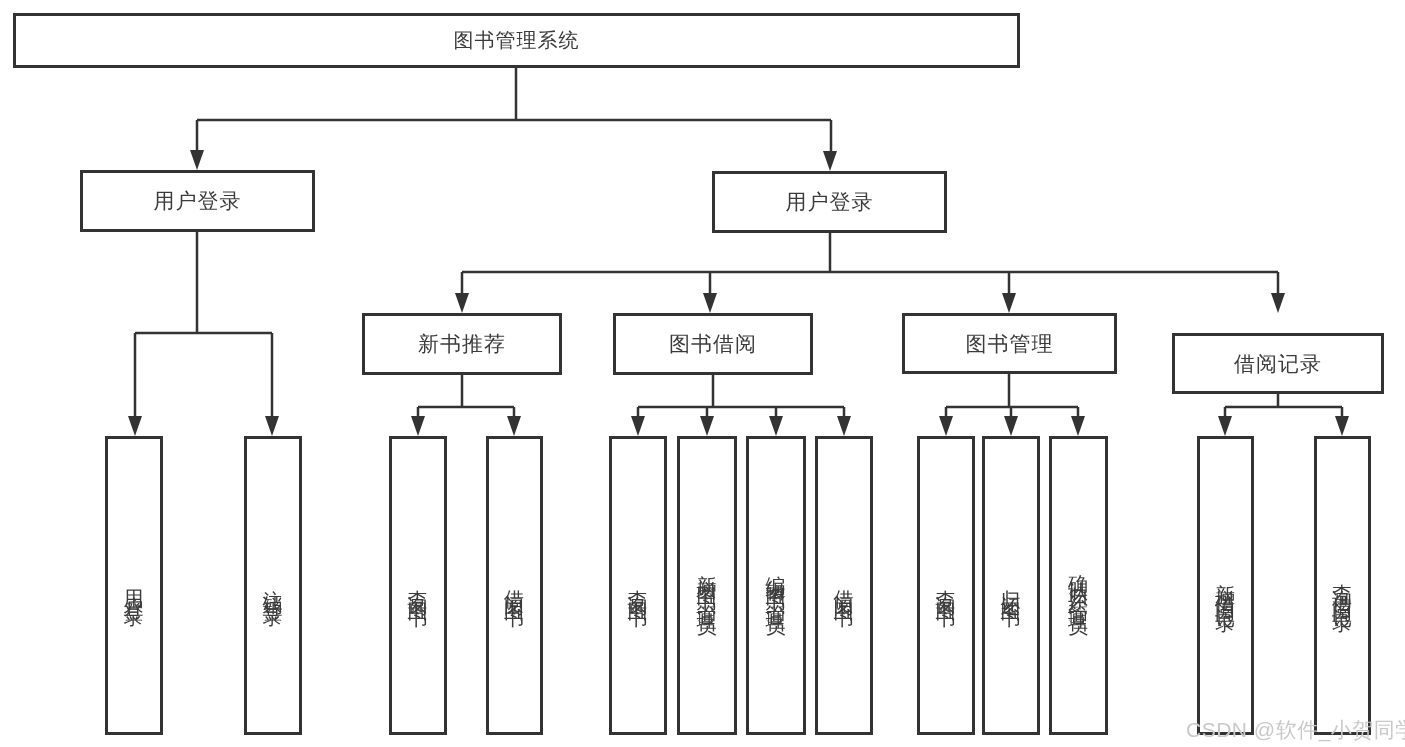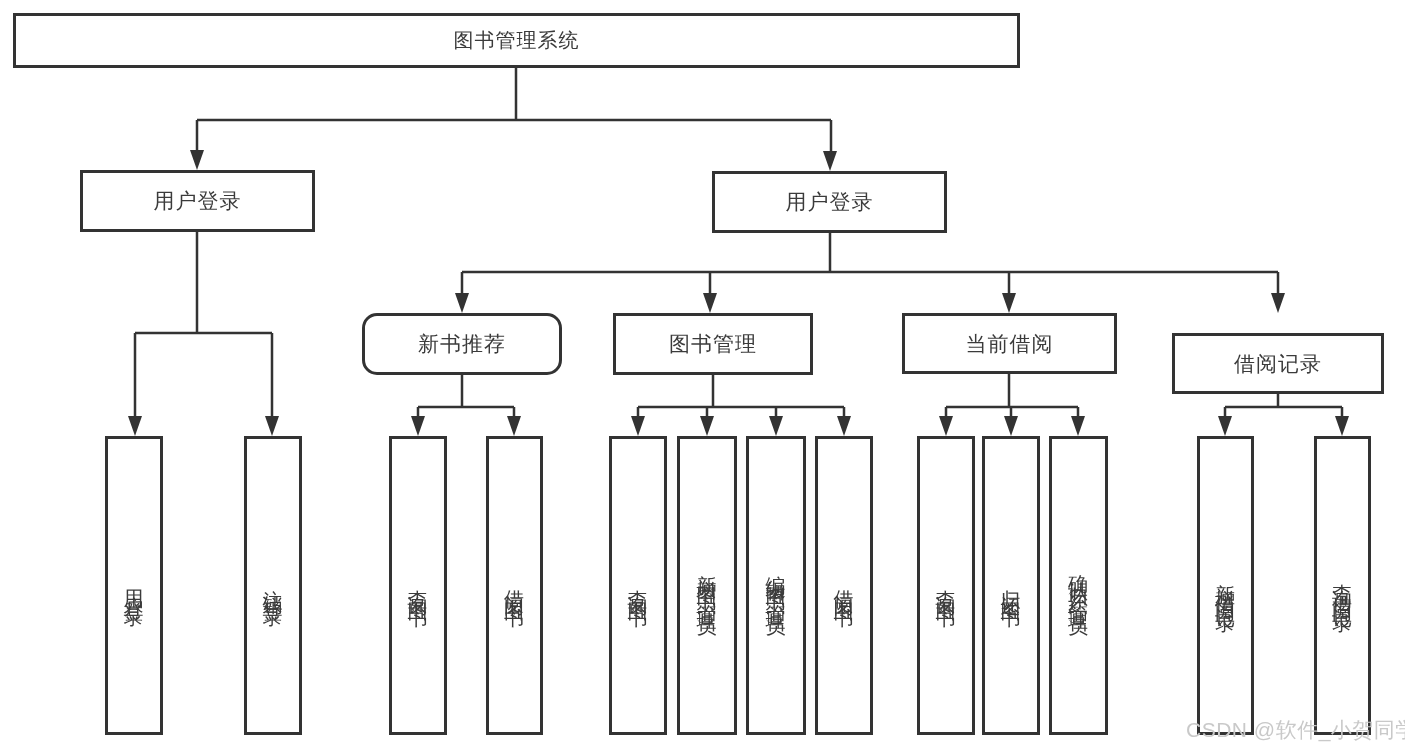--- a/index.html
+++ b/index.html
@@ -95,28 +95,28 @@
     <span>图书管理系统</span>
   </div>
 
   <div class="node hbox" style="left:80px; top:170px; width:235px; height:62px;">
     <span>用户登录</span>
   </div>
   <div class="node hbox" style="left:712px; top:171px; width:235px; height:62px;">
     <span>用户登录</span>
   </div>
 
-  <div class="node hbox" style="left:362px; top:313px; width:200px; height:62px;border-radius:15px;">
+  <div class="node hbox" style="left:362px; top:313px; width:200px; height:62px;">
     <span>新书推荐</span>
   </div>
   <div class="node hbox" style="left:613px; top:313px; width:200px; height:62px;">
-    <span>图书管理</span>
+    <span>图书借阅</span>
   </div>
   <div class="node hbox" style="left:902px; top:313px; width:215px; height:61px;">
-    <span>当前借阅</span>
+    <span>图书管理</span>
   </div>
   <div class="node hbox" style="left:1172px; top:313px; width:212px; height:61px;margin-top:20px;">
     <span>借阅记录</span>
   </div>
 
   <div class="node vbox" style="left:105px; top:436px; width:58px; height:299px;">
     <span>用户登录</span>
   </div>
   <div class="node vbox" style="left:244px; top:436px; width:58px; height:299px;">
     <span>注销登录</span>

